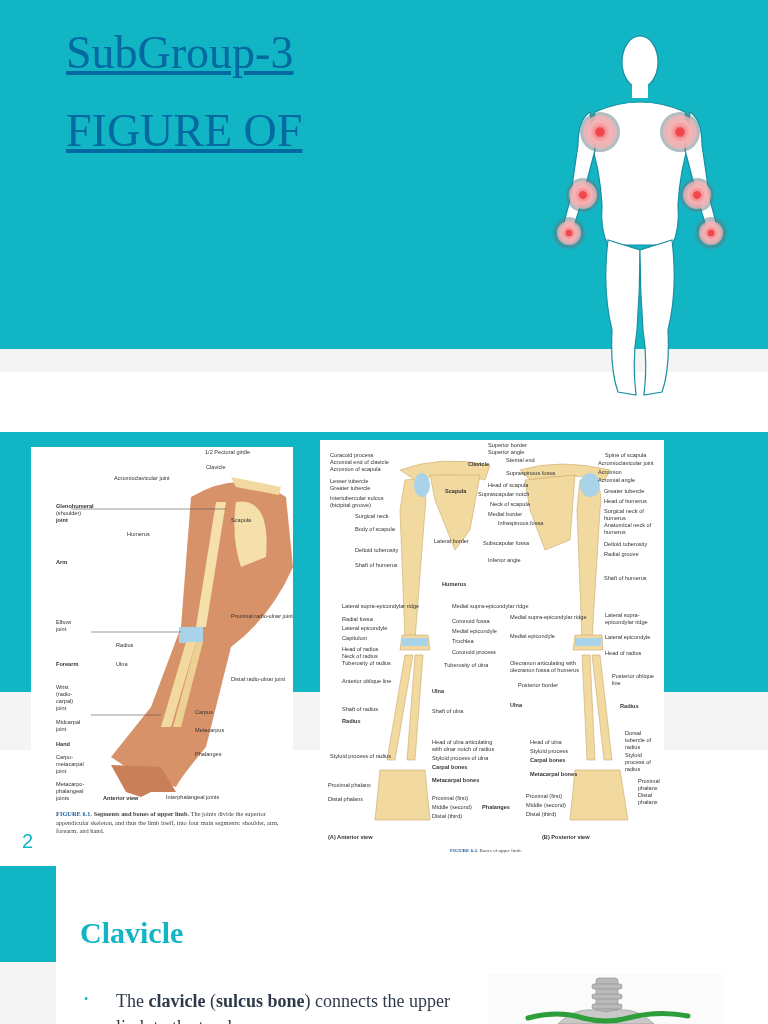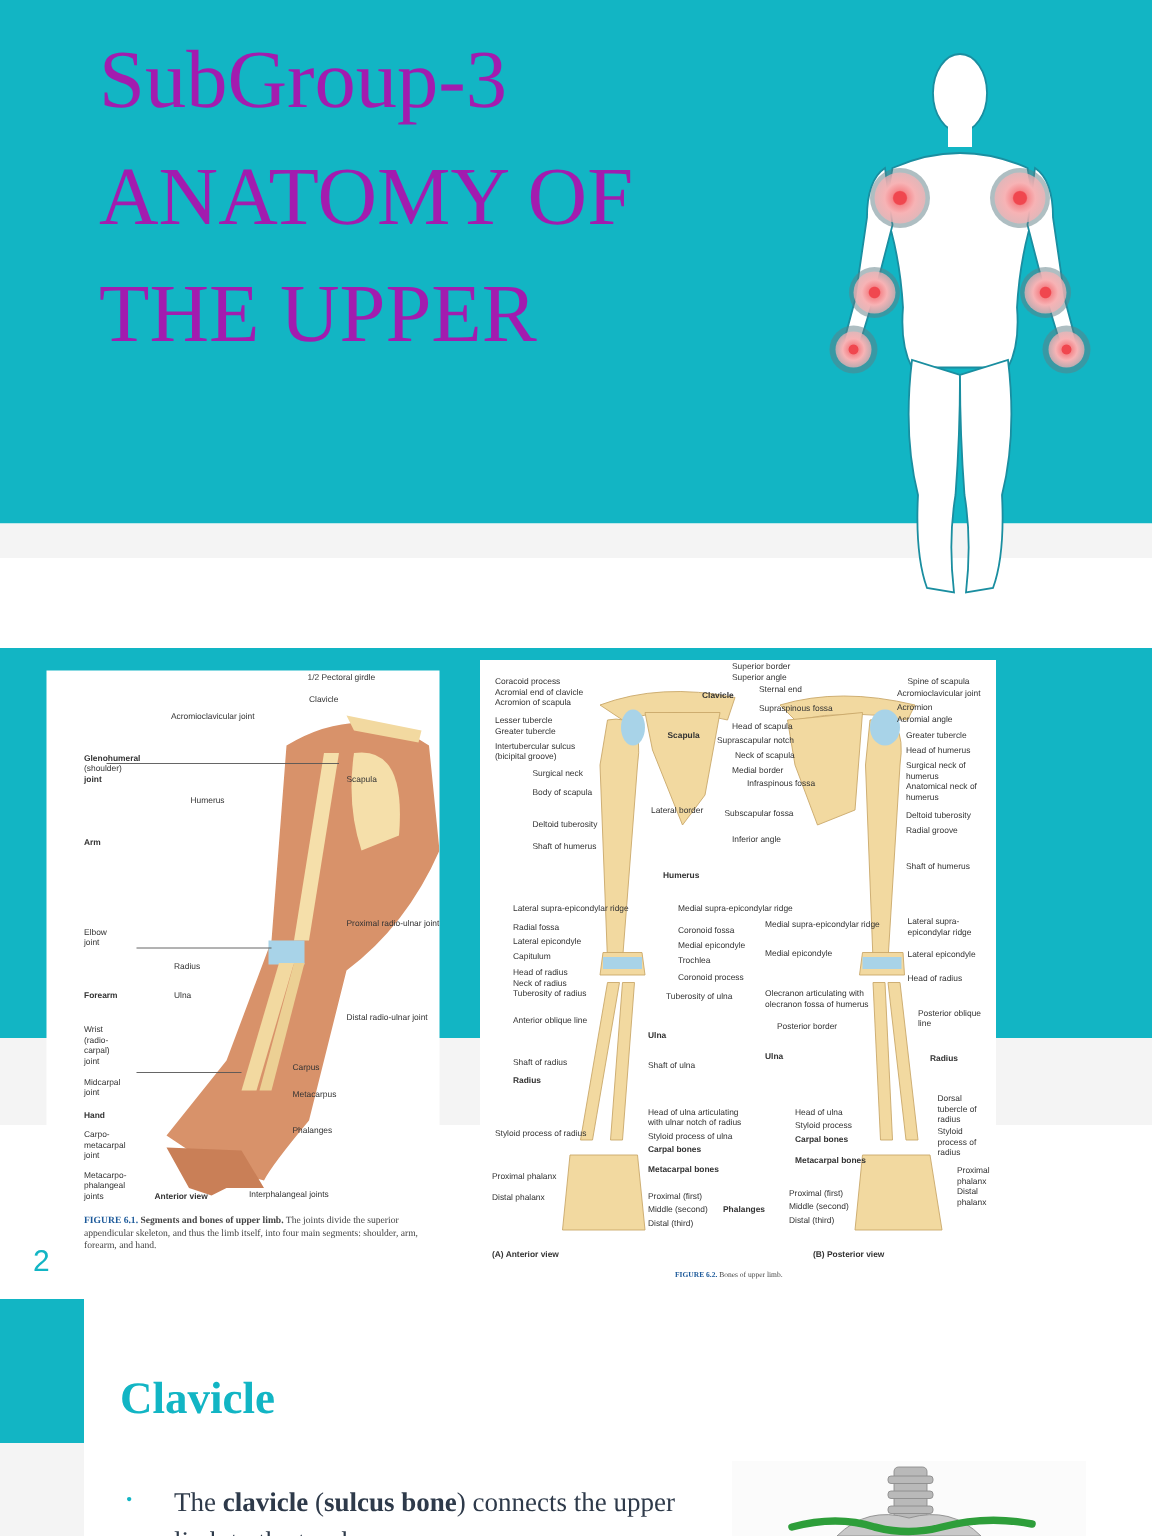--- a/index.html
+++ b/index.html
@@ -1,21 +1,21 @@
 <!DOCTYPE html>
 <html><head>
 <meta charset="utf-8">
 <style>
   html, body { margin:0; padding:0; }
   body { width:768px; height:1024px; overflow:hidden; background:#ffffff; position:relative; font-family:"Liberation Serif", serif; }
   .abs { position:absolute; }
   
   .s1-teal { left:0; top:0; width:768px; height:349px; background:#12b5c4; }
   .s1-gray { left:0; top:349px; width:768px; height:23px; background:#f4f4f4; }
-  .title { left:66px; top:14px; color:#a21caf; font-size:55px; line-height:78px; font-family:"Liberation Serif", serif; }
+  .title { left:66px; top:14px; color:#0369a1; font-size:46px; line-height:78px; font-family:"Liberation Serif", serif;text-decoration:underline; }
   .title div { white-space:nowrap; }
   .body-fig { left:540px; top:30px; width:200px; height:375px; }
   
   .s2-teal { left:0; top:432px; width:768px; height:260px; background:#12b5c4; }
   .s2-gray { left:0; top:692px; width:768px; height:58px; background:#f4f4f4; }
   .img-panel { background:#ffffff; overflow:hidden; }
   .left-img { left:31px; top:447px; width:262px; height:403px; }
   .right-img { left:320px; top:440px; width:344px; height:422px; }
   .lbl { position:absolute; font-family:"Liberation Sans", sans-serif; color:#333; white-space:nowrap; }
   .lbl.s { font-size:5.6px; }
@@ -32,22 +32,21 @@
   .bullet-text b { font-weight:bold; }
   .clav-img { left:488px; top:974px; width:236px; height:50px; background:#fbfbfb; overflow:hidden; }
 </style>
 </head>
 <body>
 
 <div class="abs s1-teal"></div>
 <div class="abs s1-gray"></div>
 <div class="abs title">
   <div>SubGroup-3</div>
-  <div>ANATOMY OF</div>
-  <div>THE UPPER</div>
+  <div>FIGURE OF</div>
 </div>
 
 <div class="abs body-fig">
   <svg width="200" height="375" viewBox="0 0 200 375">
     <defs>
       <radialGradient id="pain" cx="50%" cy="50%" r="50%">
         <stop offset="0%" stop-color="#f0474f"></stop>
         <stop offset="25%" stop-color="#f0474f"></stop>
         <stop offset="30%" stop-color="#f58a8e"></stop>
         <stop offset="60%" stop-color="#f7b3b5"></stop>

